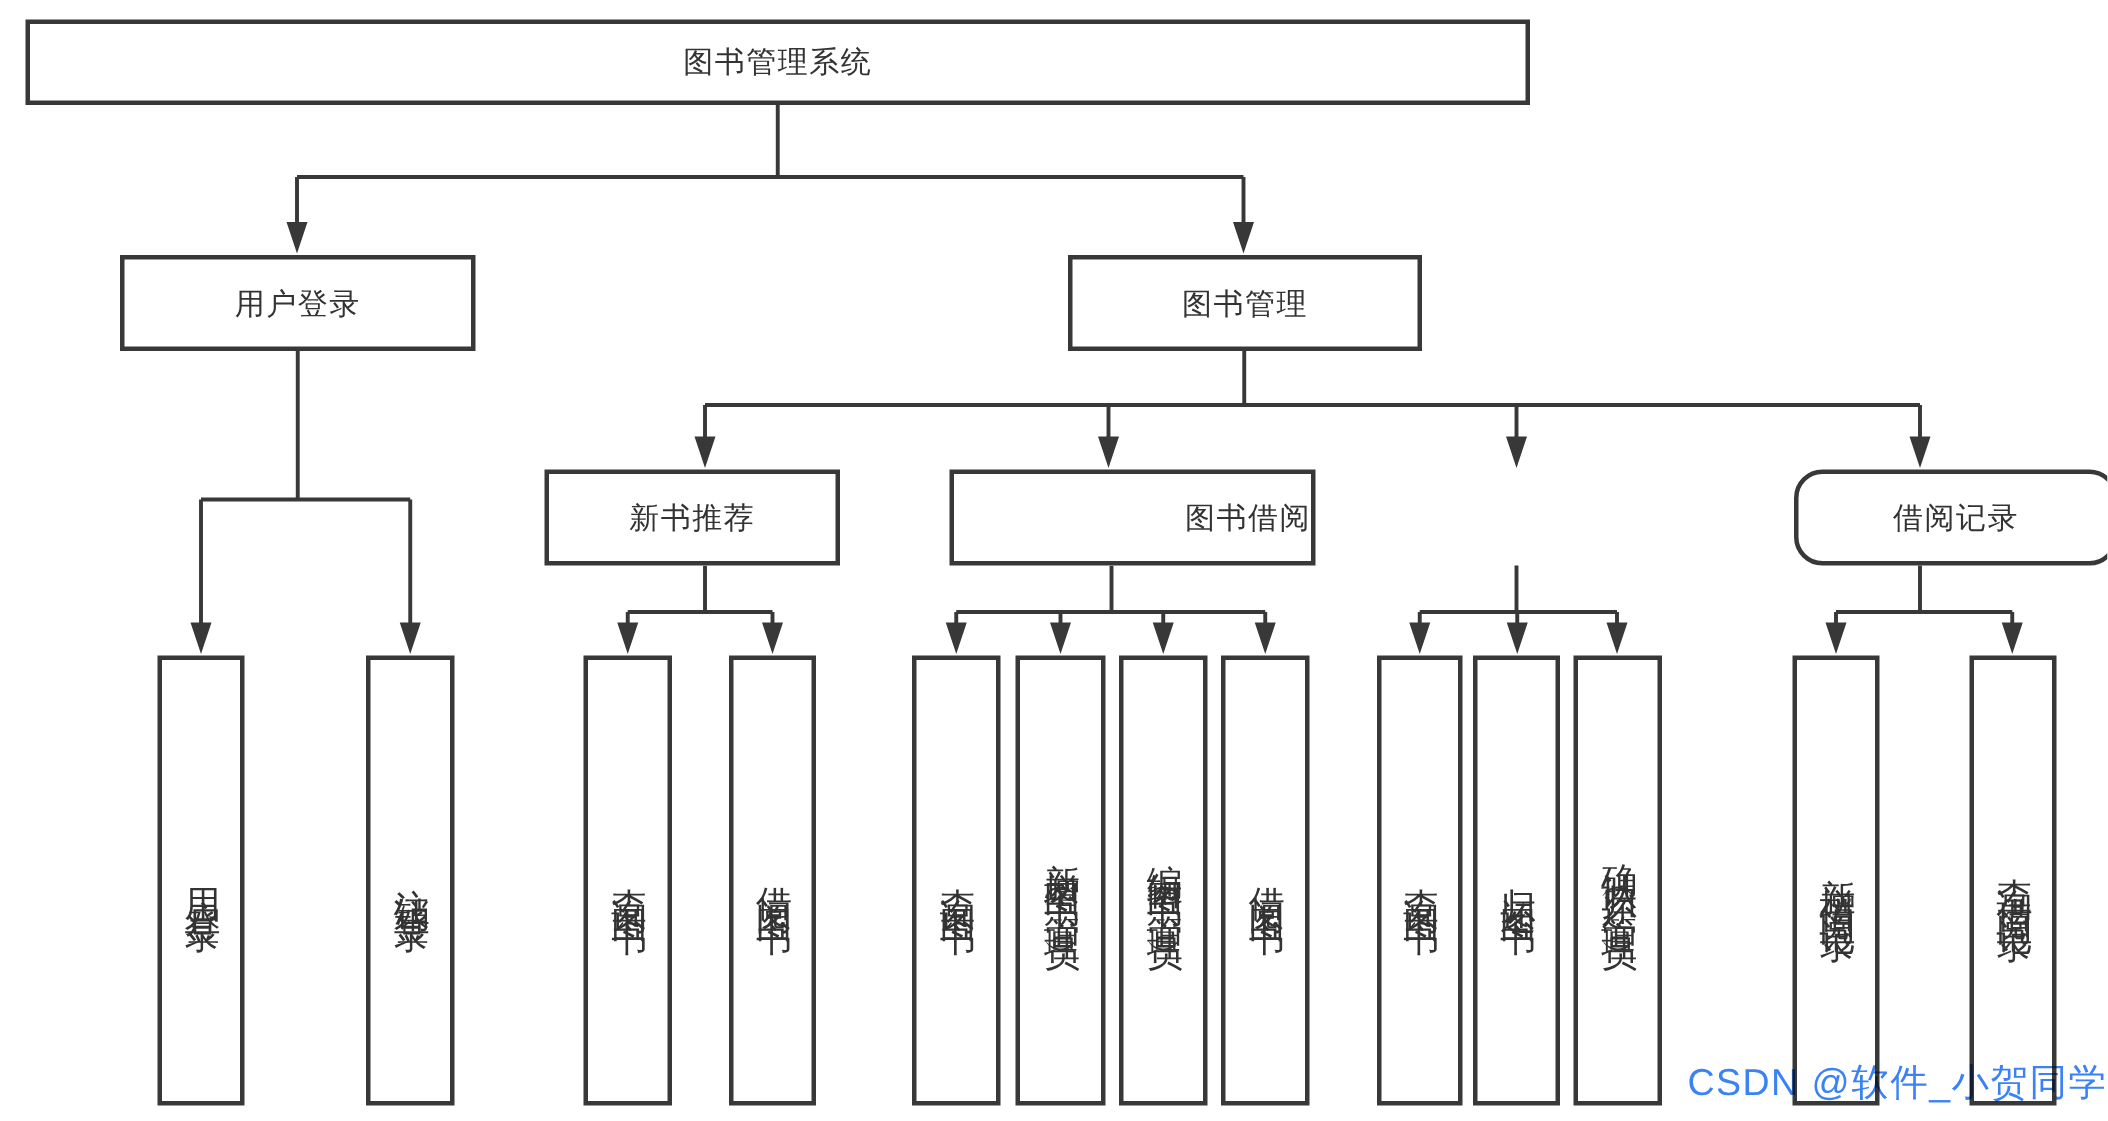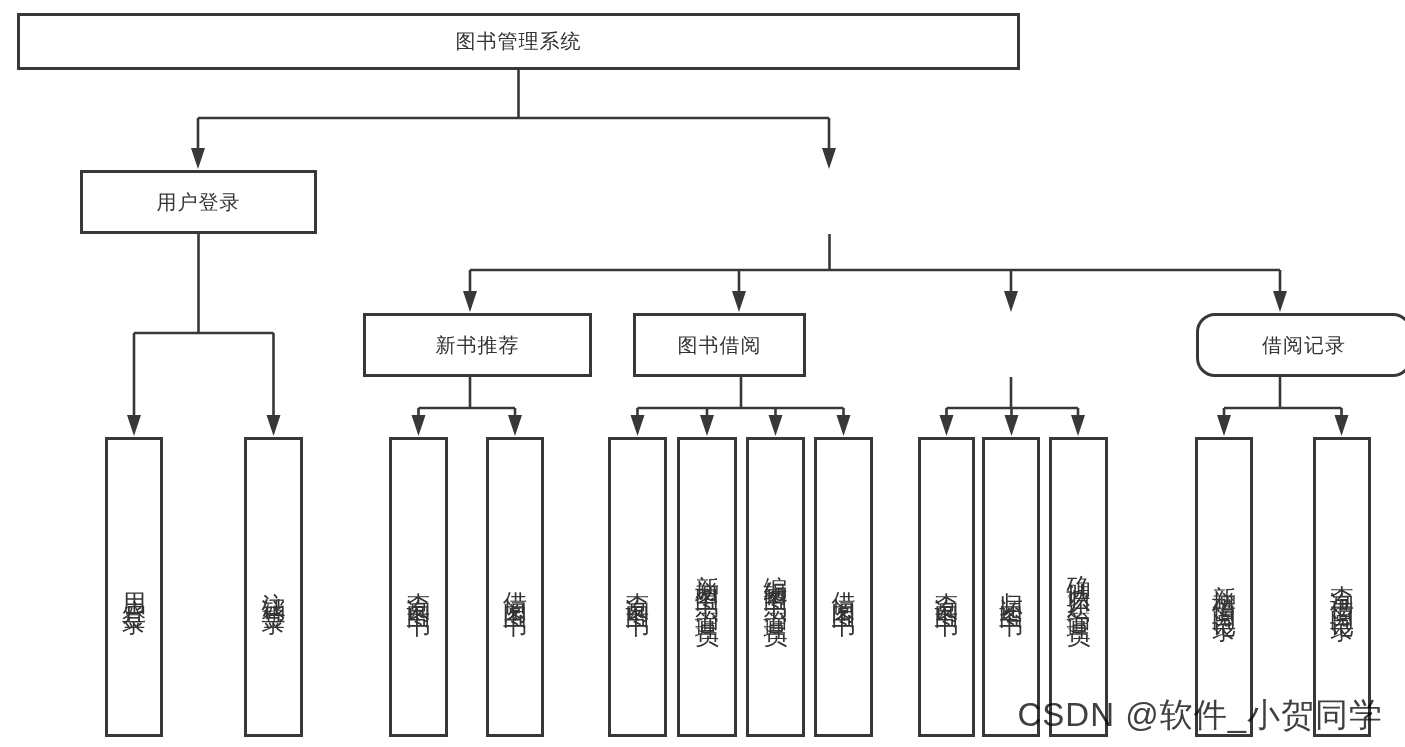--- a/index.html
+++ b/index.html
@@ -38,24 +38,24 @@
     writing-mode: vertical-rl;
     text-orientation: mixed;
     font-size: 24px;
     letter-spacing: 7px;
     line-height: 1;
     color: #333333;
     white-space: nowrap;
   }
   .watermark {
     position: absolute;
-    right: 22px;
+    right: 0;
     bottom: 9px;
-    font-size: 33px;
-    color: #404040;
+    font-size: 25px;
+    color: #3b82f6;
     letter-spacing: 1px;
     z-index: 3;
     mix-blend-mode: multiply;
     white-space: nowrap;
   }
 </style>
 </head>
 <body>
 
 <div class="stage">
@@ -80,25 +80,28 @@
          M1217 415 L1231 415 L1224 436 Z M1334.5 415 L1348.5 415 L1341.5 436 Z"></path>
   </svg>
 
   <div class="node h-node" style="left:17px; top:13px; width:1003px; height:57px;">
     <span>图书管理系统</span>
   </div>
 
   <div class="node h-node" style="left:80px; top:170px; width:237px; height:64px;">
     <span>用户登录</span>
   </div>
+  <div class="node h-node" style="left:712px; top:170px; width:236px; height:64px;">
+    <span>图书管理</span>
+  </div>
 
-  <div class="node h-node" style="left:363px; top:313px; width:229px; height:64px;">
+  <div class="node h-node" style="left:363px; top:313px; width:197px; height:64px;">
     <span>新书推荐</span>
   </div>
-  <div class="node h-node" style="left:633px; top:313px; width:173px; height:64px;">
+  <div class="node h-node" style="left:633px; top:313px; width:244px; height:64px;justify-content:flex-end;">
     <span>图书借阅</span>
   </div>
   <div class="node h-node" style="left:1196px; top:313px; width:216px; height:64px;border-radius:19px;">
     <span>借阅记录</span>
   </div>
 
   <div class="node v-node" style="left:105px; top:437px; width:58px; height:300px;">
     <span>用户登录</span>
   </div>
   <div class="node v-node" style="left:244px; top:437px; width:59px; height:300px;">

